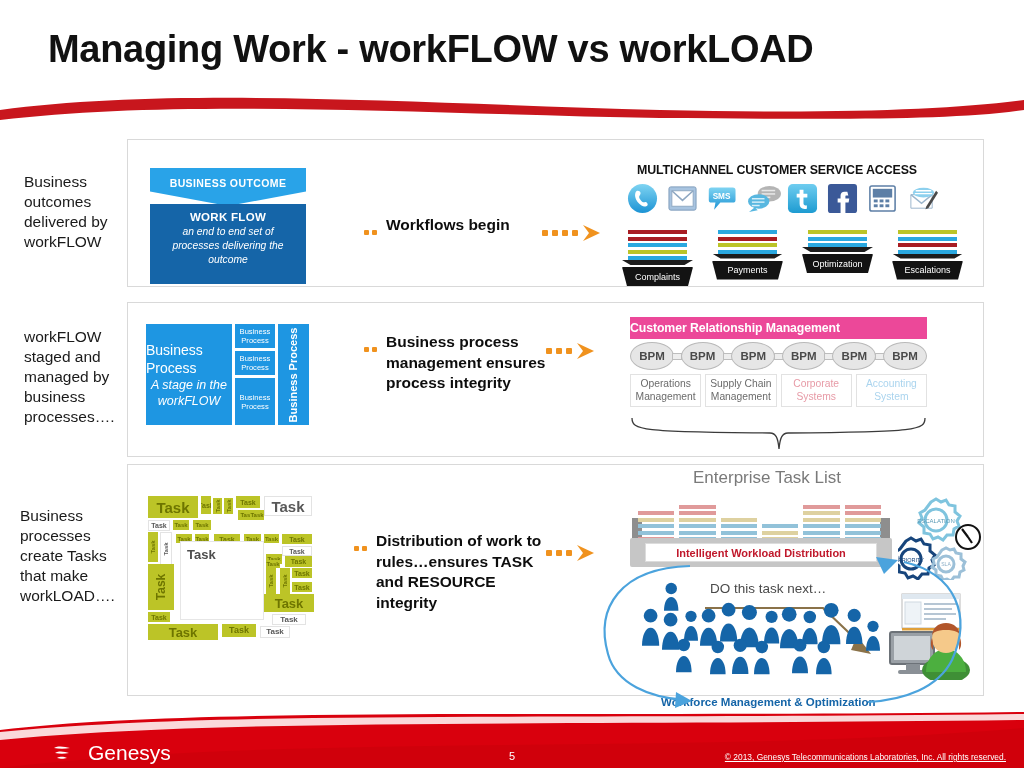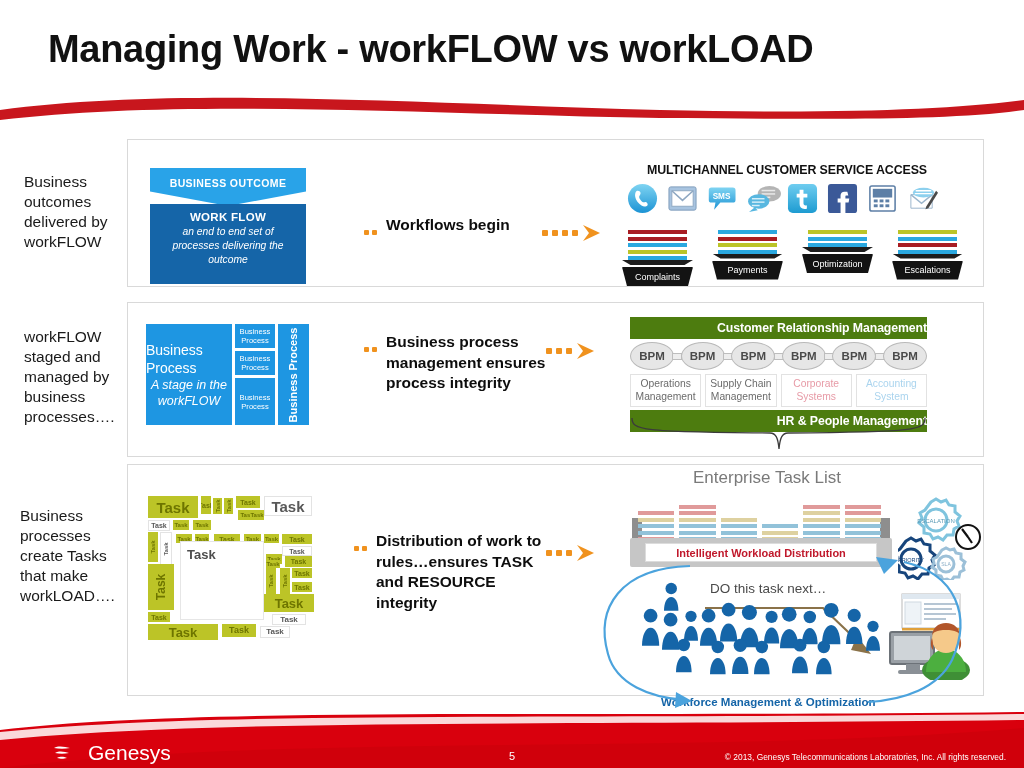--- a/index.html
+++ b/index.html
@@ -71,21 +71,21 @@
   }
   .wf-body{
     position:absolute; left:0; top:36px; width:156px; height:80px; background:#1565a8;
     color:#fff; text-align:center; padding-top:7px;
   }
   .wf-body .t1{ font-size:11.5px; font-weight:bold; letter-spacing:.3px; }
   .wf-body .t2{ font-size:10.3px; font-style:italic; line-height:14px; margin-top:2px; padding:0 8px;}
 
   
   #mc-title{
-    position:absolute; left:637px; top:163px; width:290px; text-align:right;
+    position:absolute; left:637px; top:163px; width:290px; text-align:left;
     font-size:12.4px; font-weight:bold; color:#111; letter-spacing:-0.1px; white-space:nowrap;
   }
   #mc-icons{ position:absolute; left:627px; top:183px; display:flex; gap:9px; align-items:center;}
   .chicon{ width:31px;height:31px; position:relative; }
 
   #trays{ position:absolute; left:622px; top:230px; display:flex; gap:19px; }
   .tray{ width:71px; position:relative; }
   .tray .stack{ display:flex;flex-direction:column; gap:2.5px; align-items:center; padding:0 6px; }
   .tray .stack i{ display:block; height:4px; width:100%; }
   .tray .box{
@@ -111,21 +111,21 @@
   .bp-vert{
     position:absolute; left:132px; top:0; width:31px; height:101px; background:#1e96e2;
     color:#fff; font-size:11px; font-weight:bold;
     display:flex;align-items:center;justify-content:center;
   }
   .bp-vert span{ transform:rotate(-90deg); white-space:nowrap; }
 
   
   #crm{ position:absolute; left:630px; top:317px; width:297px; }
   .crm-bar{
-    background:#4d7c0f; color:#fff; font-size:12.3px; font-weight:bold; text-align:right;
+    background:#ec4899; color:#fff; font-size:12.3px; font-weight:bold; text-align:left;
     padding:4px 0; letter-spacing:-0.1px;
   }
   .bpm-row{ position:relative; height:30px; margin-top:3px; }
   .bpm{
     position:absolute; top:0; width:44px; height:28px; border:1.4px solid #b9b9b9;
     background:#e6e6e6; border-radius:50%;
     display:flex;align-items:center;justify-content:center;
     font-size:11.5px; font-weight:bold; color:#4a4a4a;
   }
   .bpm-link{
@@ -184,21 +184,21 @@
     position:absolute; left:661px; top:696px; font-size:11.5px; font-weight:bold; color:#1565a8;
     white-space:nowrap;
   }
   #swoosh-left{ position:absolute; left:500px; top:558px; width:200px; height:150px; }
   #swoosh-right{ position:absolute; left:860px; top:556px; width:130px; height:152px; }
 
   
   #footer{ position:absolute; left:0; top:712px; width:1024px; height:56px; }
   #logo{ position:absolute; left:52px; top:741px; color:#fff; font-size:21px; display:flex; align-items:center; gap:16px;}
   #pagenum{ position:absolute; left:0; top:750px; width:1024px; text-align:center; color:#fff; font-size:11px;}
-  #copyright{ position:absolute; right:18px; top:752px; color:#fff; font-size:8.4px; white-space:nowrap;}
+  #copyright{ position:absolute; right:18px; top:752px; color:#fff; font-size:8.4px; white-space:nowrap;text-decoration:underline;}
 </style>
 </head>
 <body>
 
 <div class="slide-title">Managing Work - workFLOW vs workLOAD</div>
 
 <svg class="title-swoosh" viewBox="0 0 1024 36" preserveAspectRatio="none">
   <path d="M0 22 C 180 -2, 430 16, 660 22 C 830 26, 950 22, 1024 12 L1024 22 C950 33, 830 31, 660 30 C430 26, 180 10, 0 32 Z" fill="#c8161d"></path>
 </svg>
 
@@ -410,21 +410,20 @@
       <div class="bpm" style="left: 202.4px;">BPM</div>
       <div class="bpm-link" style="left: 244.7px;"></div>
       <div class="bpm" style="left: 253px;">BPM</div>
     </div>
   <div class="sys-row">
     <div class="sysbox" style="color: rgb(107, 107, 107);">Operations Management</div>
     <div class="sysbox" style="color: rgb(107, 107, 107);">Supply Chain Management</div>
     <div class="sysbox" style="color: rgb(231, 154, 166);">Corporate Systems</div>
     <div class="sysbox" style="color: rgb(170, 212, 238);">Accounting System</div>
   </div>
-  <div class="crm-bar" style="margin-top:3px;">HR &amp; People Management</div>
 </div>
 <svg id="crm-brace" viewBox="0 0 297 36">
   <path d="M2 2 C2 14, 10 16, 140 17 C146 17, 148 22, 149 33 C150 22, 152 17, 158 17 C288 16, 295 14, 295 2" fill="none" stroke="#3b3b3b" stroke-width="1.3"></path>
 </svg>
 
 <div id="task-cloud">
   <div id="tk-center">
     <div class="ttl">Task</div>
   </div>
 <div class="tk" style="left: 2px; top: 2px; width: 50px; height: 22px; font-size: 15px;">Task</div>

